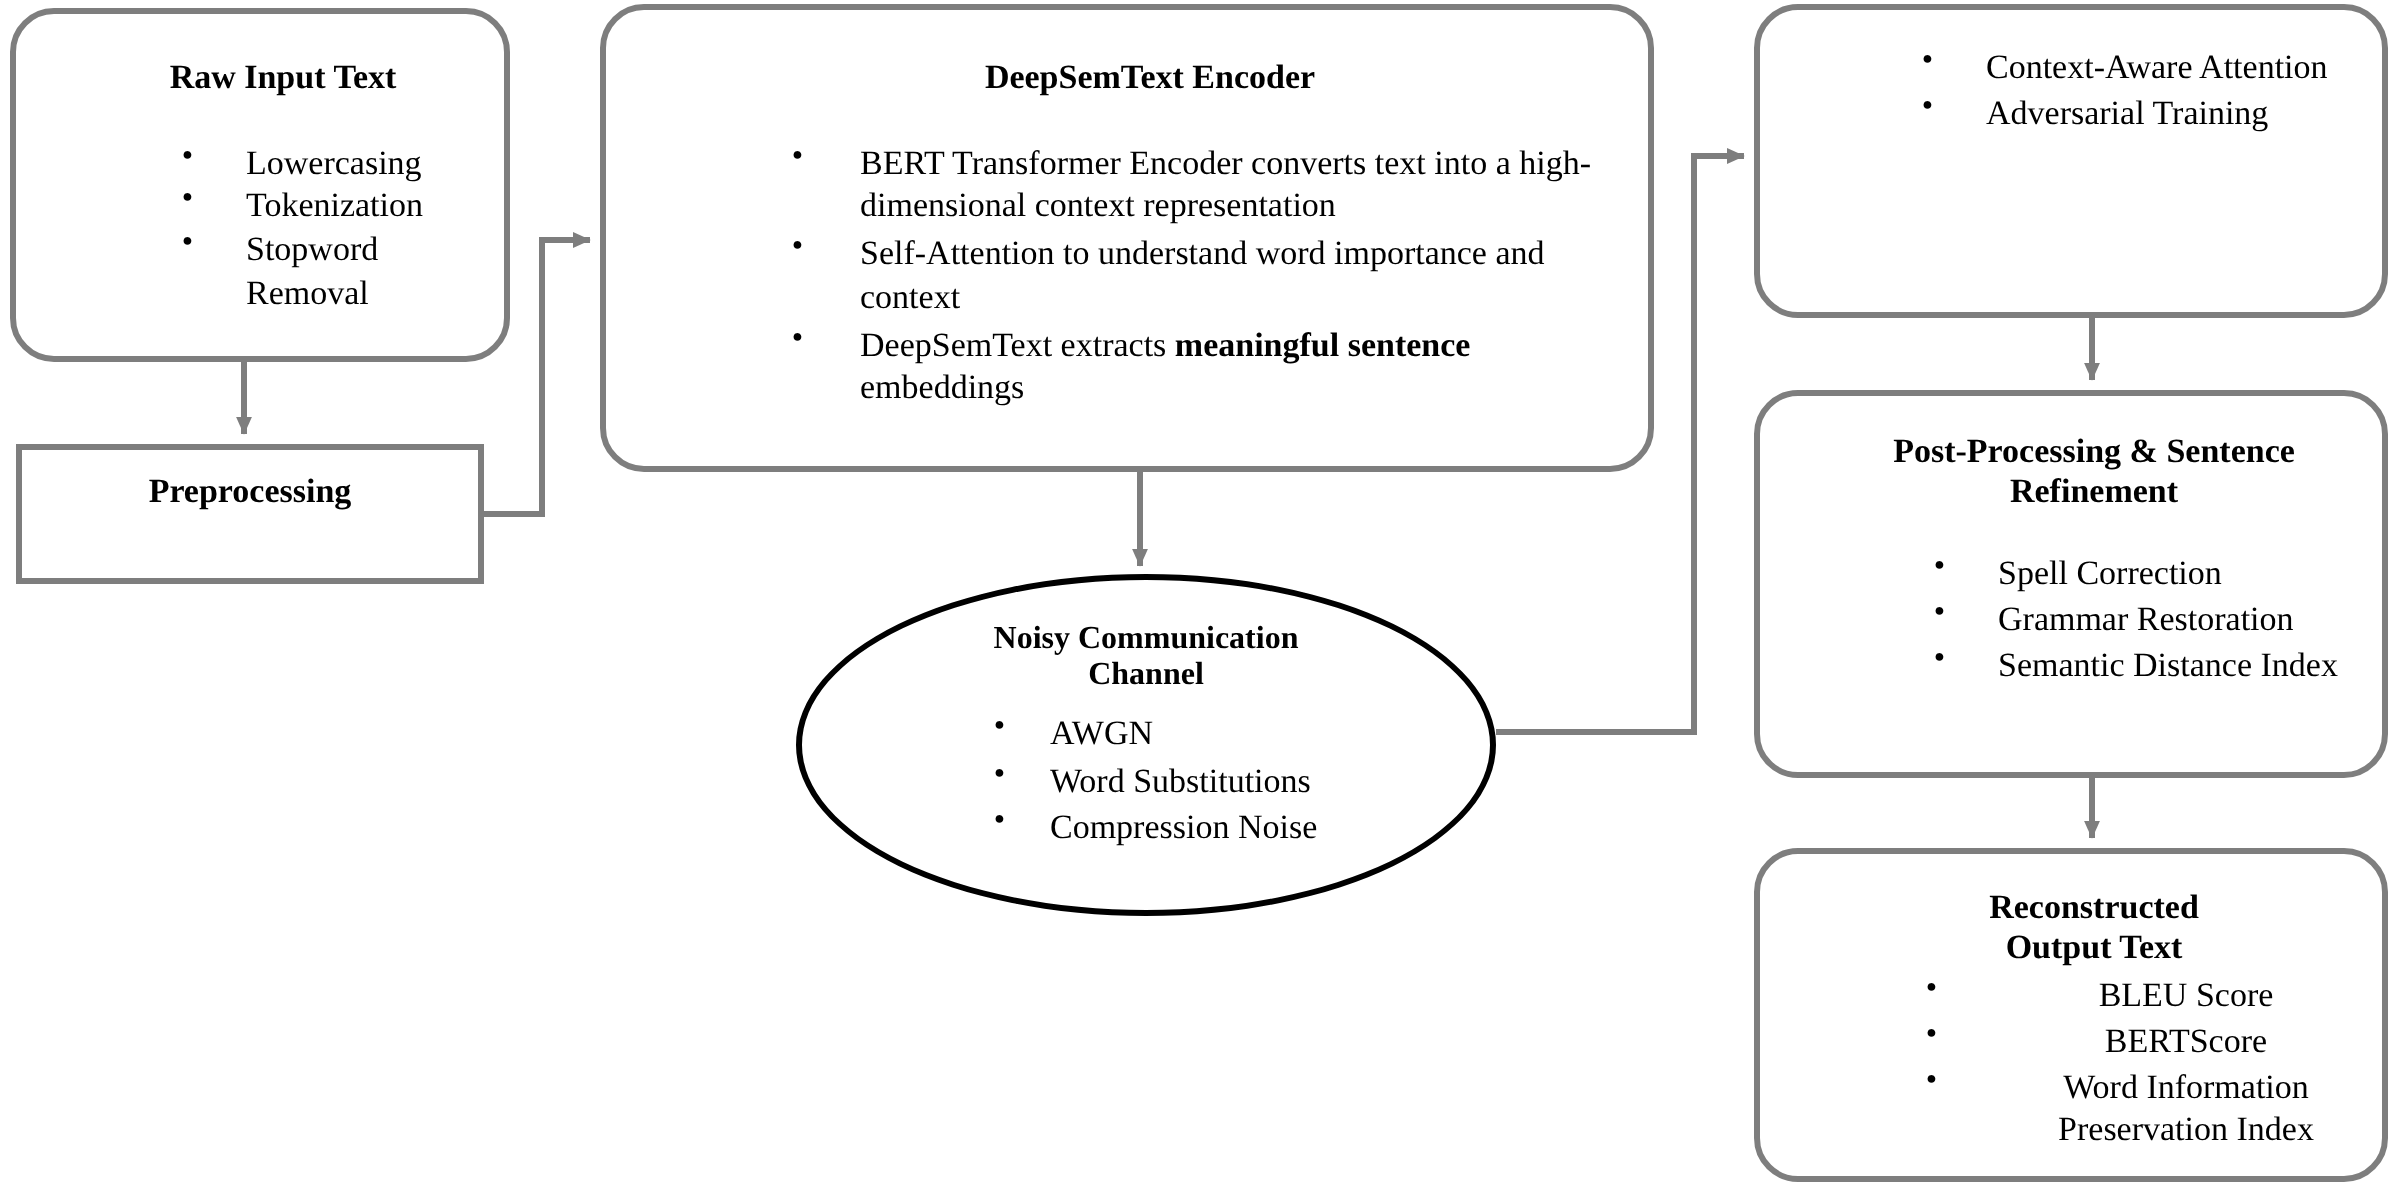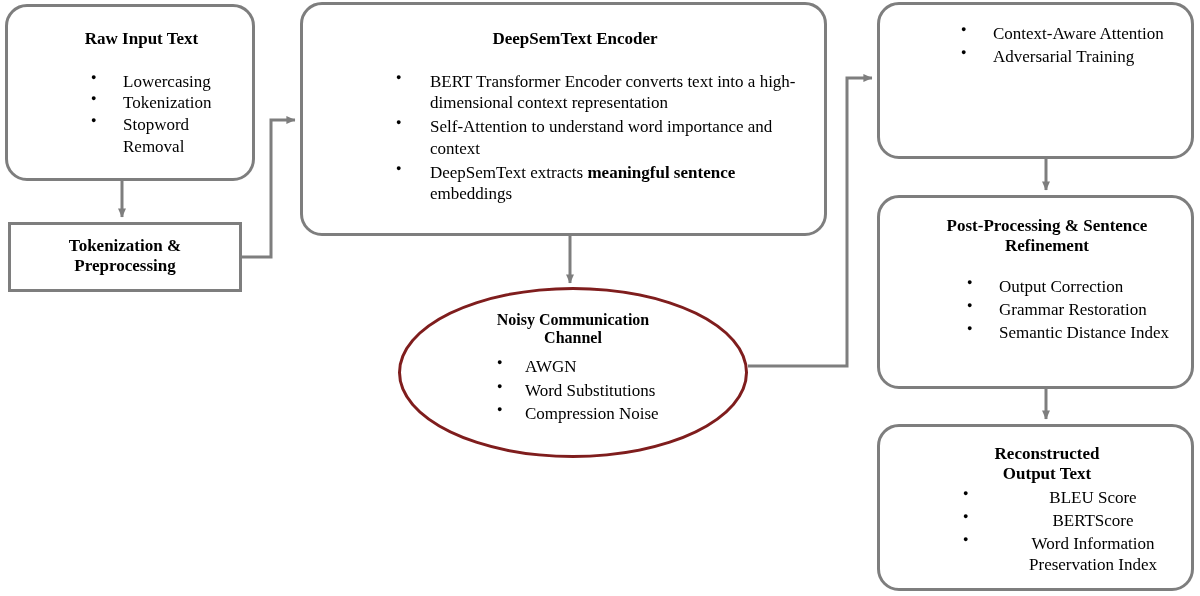--- a/index.html
+++ b/index.html
@@ -13,21 +13,21 @@
   #stage{position:relative;width:1200px;height:596px;}
 
   svg.connectors{position:absolute;left:0;top:0;width:1200px;height:596px;overflow:visible;}
 
   .node{position:absolute;box-sizing:border-box;border:3px solid #7e7e7e;background:#fff;}
   .node.rounded{border-radius:22px;padding-left:23px;}
   .node.sharp{border-radius:0;}
 
   .ellipse-node{
     position:absolute;box-sizing:border-box;
-    border:3px solid #7f1d1d;background:#fff;border-radius:50%;
+    border:3px solid #000000;background:#fff;border-radius:50%;
   }
 
   .title{
     font-weight:bold;text-align:center;line-height:1.15;
   }
   ul.bullets{
     list-style:none;margin:0;padding:0;
   }
   ul.bullets li{
     position:relative;padding-left:34px;margin:0;
@@ -109,21 +109,20 @@
     <div class="title">Raw Input Text</div>
     <ul class="bullets">
       <li>Lowercasing</li>
       <li>Tokenization</li>
       <li>Stopword Removal</li>
     </ul>
   </div>
 
   <div class="node sharp" id="tokenization">
     <div class="title">
-      <div>Tokenization &amp;</div>
       <div>Preprocessing</div>
     </div>
   </div>
 
   <div class="node rounded" id="encoder">
     <div class="title">DeepSemText Encoder</div>
     <ul class="bullets">
       <li><span>BERT Transformer Encoder converts text into a high-dimensional context representation</span></li>
       <li><span>Self-Attention to understand word importance and context</span></li>
       <li><span>DeepSemText extracts </span><span class="b">meaningful sentence</span><span> embeddings</span></li>
@@ -148,21 +147,21 @@
       <li>Adversarial Training</li>
     </ul>
   </div>
 
   <div class="node rounded" id="postproc">
     <div class="title">
       <div>Post-Processing &amp; Sentence</div>
       <div>Refinement</div>
     </div>
     <ul class="bullets">
-      <li>Output Correction</li>
+      <li>Spell Correction</li>
       <li>Grammar Restoration</li>
       <li>Semantic Distance Index</li>
     </ul>
   </div>
 
   <div class="node rounded" id="output">
     <div class="title">
       <div>Reconstructed</div>
       <div>Output Text</div>
     </div>

